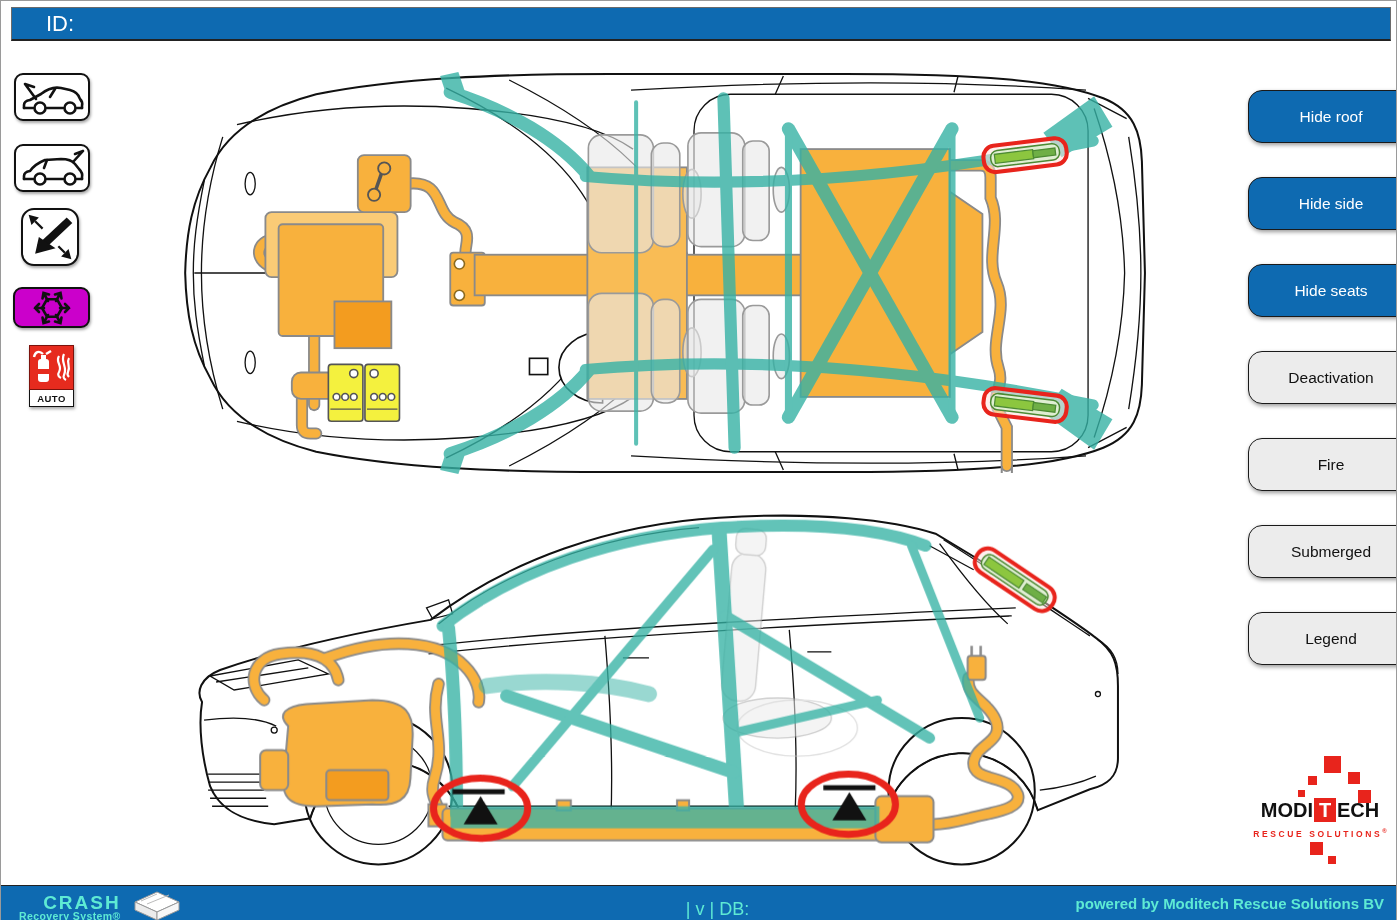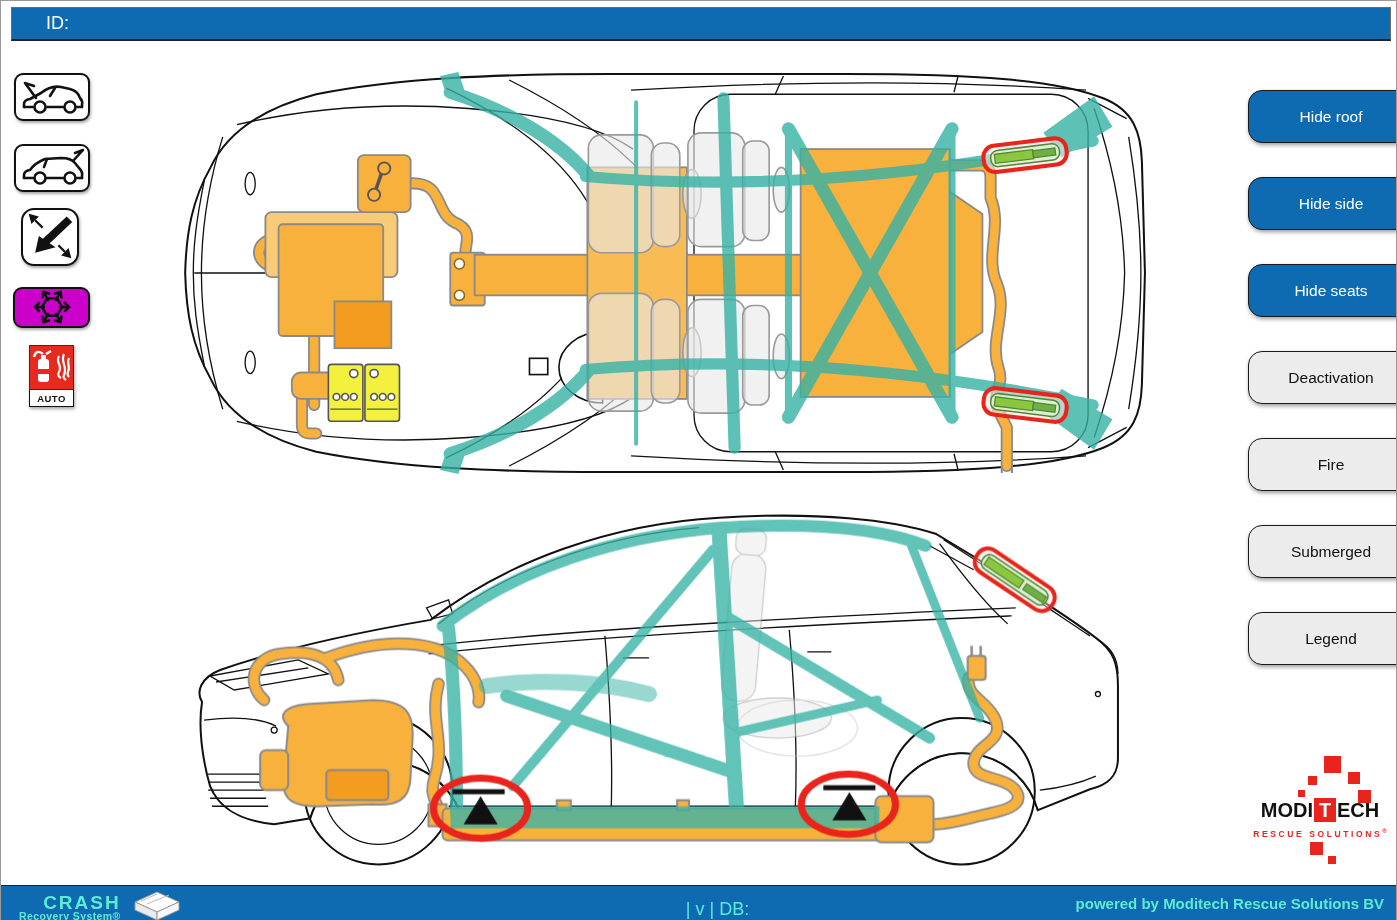--- a/index.html
+++ b/index.html
@@ -3,25 +3,25 @@
 <meta charset="utf-8">
 <style>
   * { margin:0; padding:0; box-sizing:border-box; }
   html,body { width:1397px; height:920px; background:#fff; font-family:"Liberation Sans", sans-serif; }
   #app { position:relative; width:1397px; height:920px; background:#fff;
          border-left:1px solid #9a9a9a; border-right:1px solid #9a9a9a; border-top:1px solid #9a9a9a; overflow:hidden; }
 
   
   .topbar { position:absolute; left:10px; top:6px; width:1380px; height:34px;
             background:#0e6ab1; border:1px solid #6b6b6b; border-bottom:2px solid #222;
-            display:flex; align-items:center; color:#fff; font-size:18px; padding-left:34px; }
+            display:flex; align-items:center; color:#fff; font-size:22px; padding-left:34px; }
 
   
   .tool-btn { position:absolute; background:#fff; border:2px solid #111; border-radius:9px;
-              box-shadow:1px 2px 3px rgba(0,0,0,.35); display:flex; justify-content:center; cursor:pointer; }
+              box-shadow:1px 2px 3px rgba(0,0,0,.35); display:flex; align-items:center; justify-content:center; cursor:pointer; }
   .tb1 { left:13px;  top:72px;  width:76px; height:48px; }
   .tb2 { left:13px;  top:143px; width:76px; height:48px; }
   .tb3 { left:20px;  top:207px; width:58px; height:58px; border-radius:13px; }
   .tb4 { left:12px;  top:286px; width:77px; height:41px; background:#cb00cb; }
   .tb5 { left:28px;  top:344px; width:45px; height:62px; border:none; border-radius:0; box-shadow:1px 2px 3px rgba(0,0,0,.35);
          flex-direction:column; padding:0; }
   .ext-red { width:45px; height:45px; background:#e62b1e; border:1px solid #7c120c; }
   .ext-auto { width:45px; height:17px; background:#fff; border:1.5px solid #111; border-top:none;
               font-size:9.5px; font-weight:bold; color:#111; display:flex; align-items:center; justify-content:center; letter-spacing:.5px; }
 

